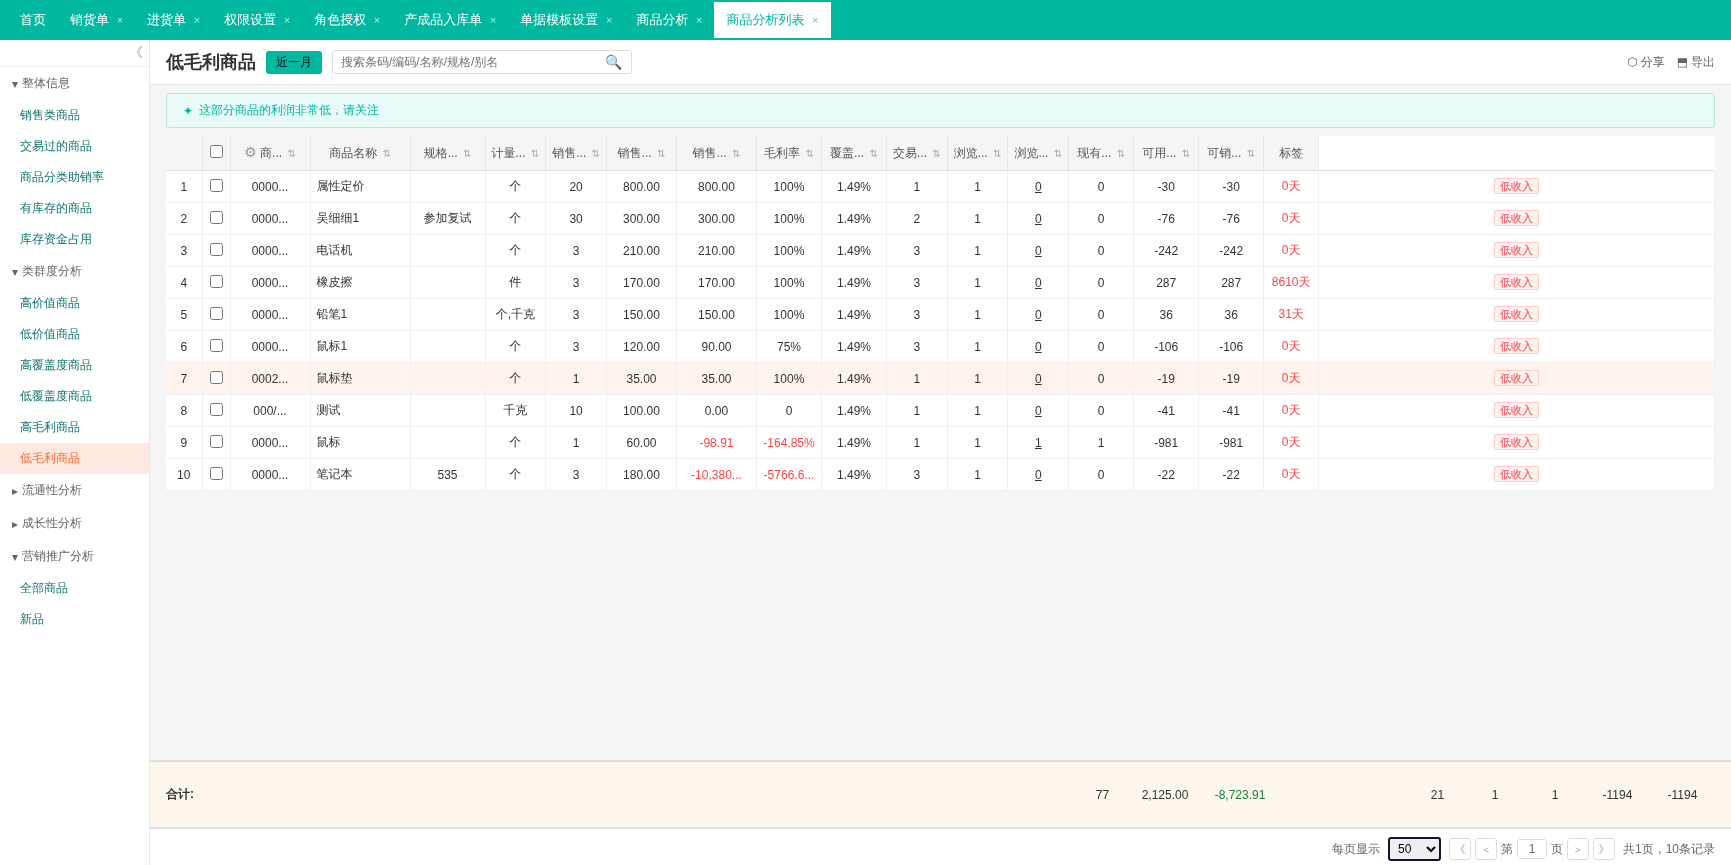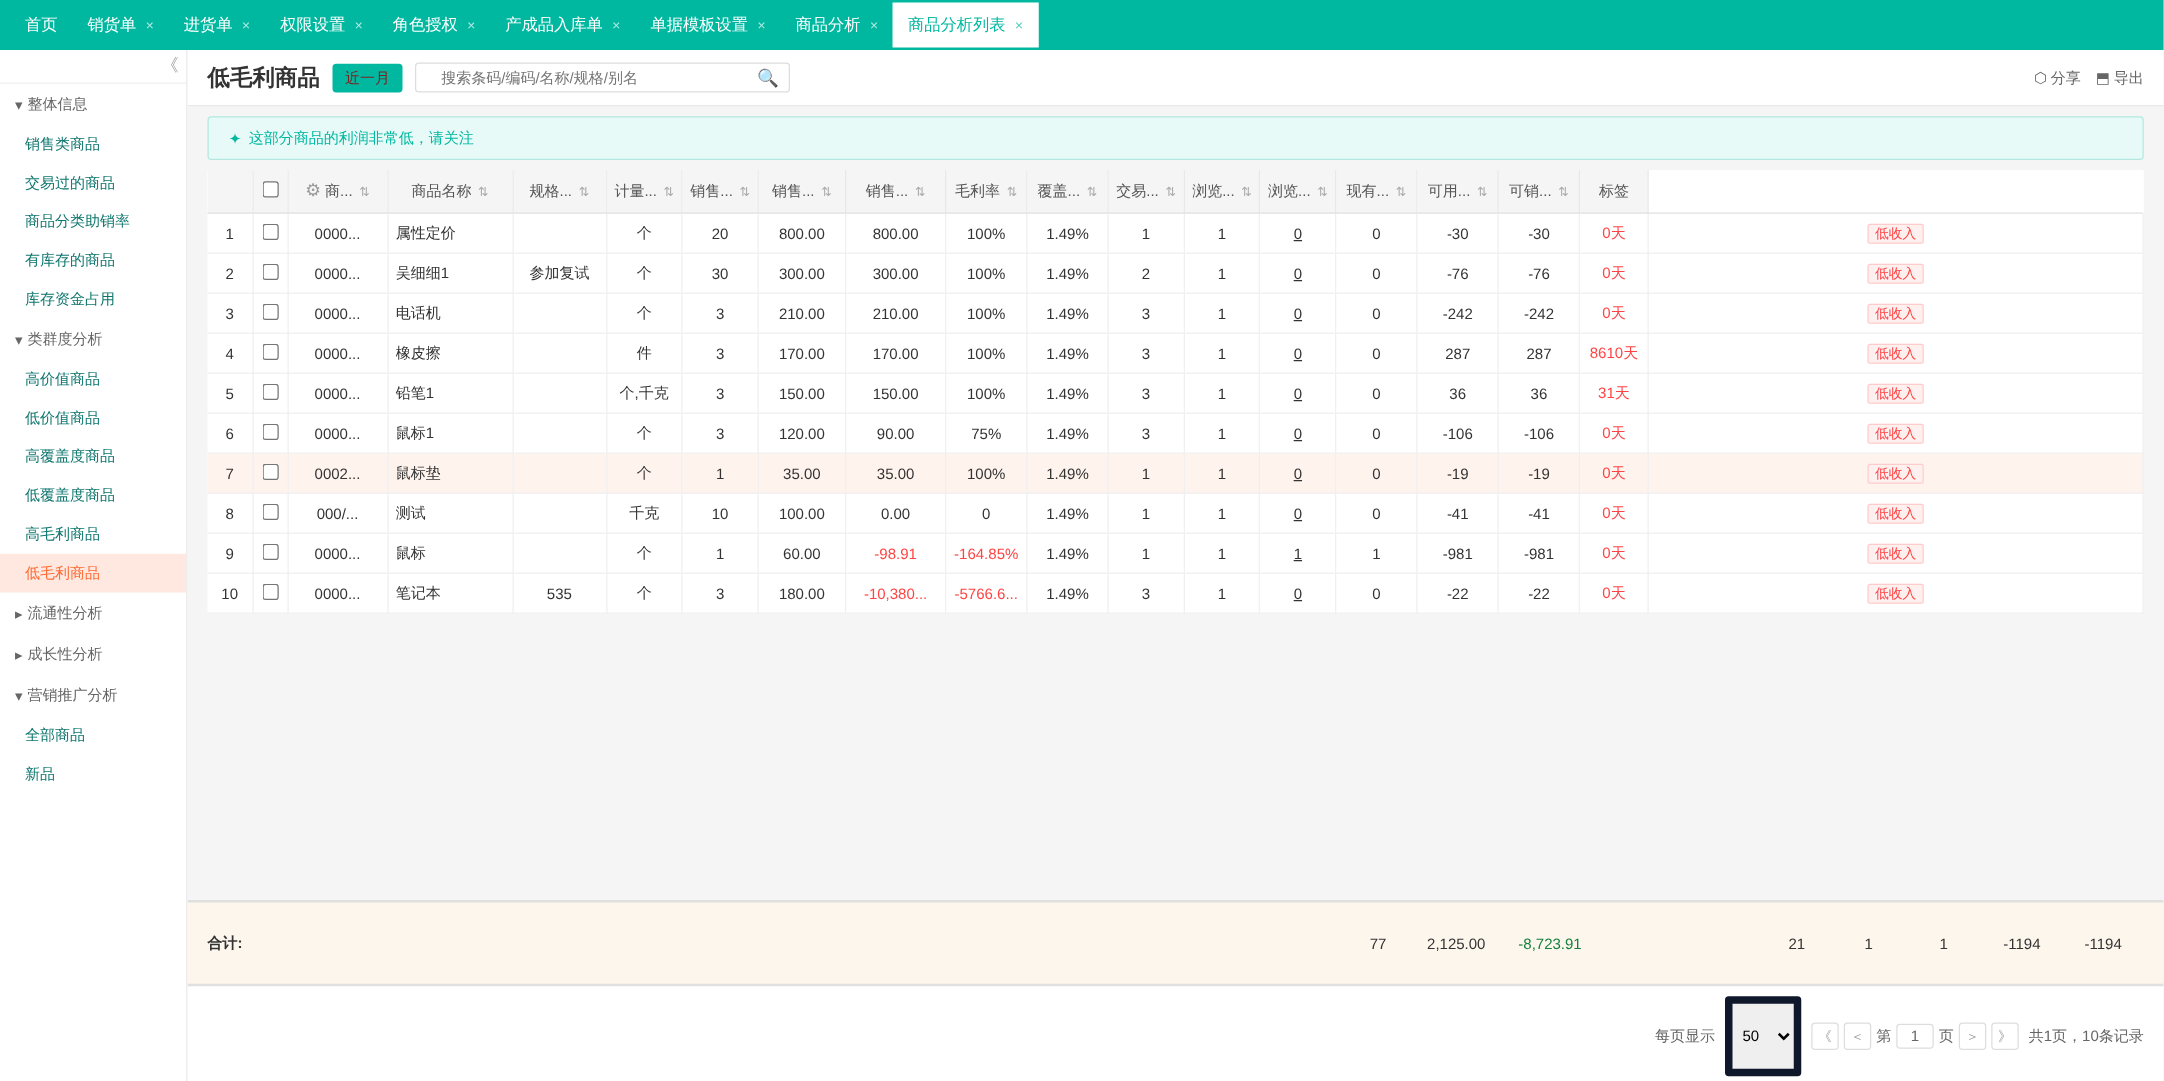--- a/index.html
+++ b/index.html
@@ -71,21 +71,21 @@
       border-bottom: 1px solid #e8e8e8;
       gap: 10px;
     }
     .page-title {
       font-size: 18px;
       font-weight: bold;
       color: #333;
     }
     .filter-btn {
       background: #00b8a0;
-      color: #7f1d1d;
+      color: #000000;
       border: none;
       padding: 3px 10px;
       border-radius: 3px;
       cursor: pointer;
       font-size: 12px;
     }
     .search-box {
       display: flex;
       align-items: center;
       border: 1px solid #ddd;
@@ -93,21 +93,20 @@
       padding: 3px 8px;
       flex: 1;
       max-width: 300px;
     }
     .search-box input {
       border: none;
       outline: none;
       font-size: 12px;
       width: 100%;
       color: #a16207;
-      margin-left: 12px;
     }
     .header-actions {
       margin-left: auto;
       display: flex;
       gap: 12px;
       color: #666;
       font-size: 12px;
     }
     .header-action-btn {
       display: flex;
@@ -197,23 +196,23 @@
       align-items: center;
       justify-content: flex-end;
       padding: 8px 16px;
       background: #fff;
       border-top: 1px solid #e0e0e0;
       gap: 8px;
       font-size: 12px;
       color: #666;
     }
     .pagination select {
-      border: 6px solid #0f172a;
+      border: 2px solid #0f172a;
       border-radius: 3px;
-      padding: 18px 4px;
+      padding: 2px 4px;
       font-size: 12px;
     }
     .pagination .page-nav {
       display: flex;
       align-items: center;
       gap: 4px;
     }
     .page-nav-btn {
       width: 22px;
       height: 22px;

